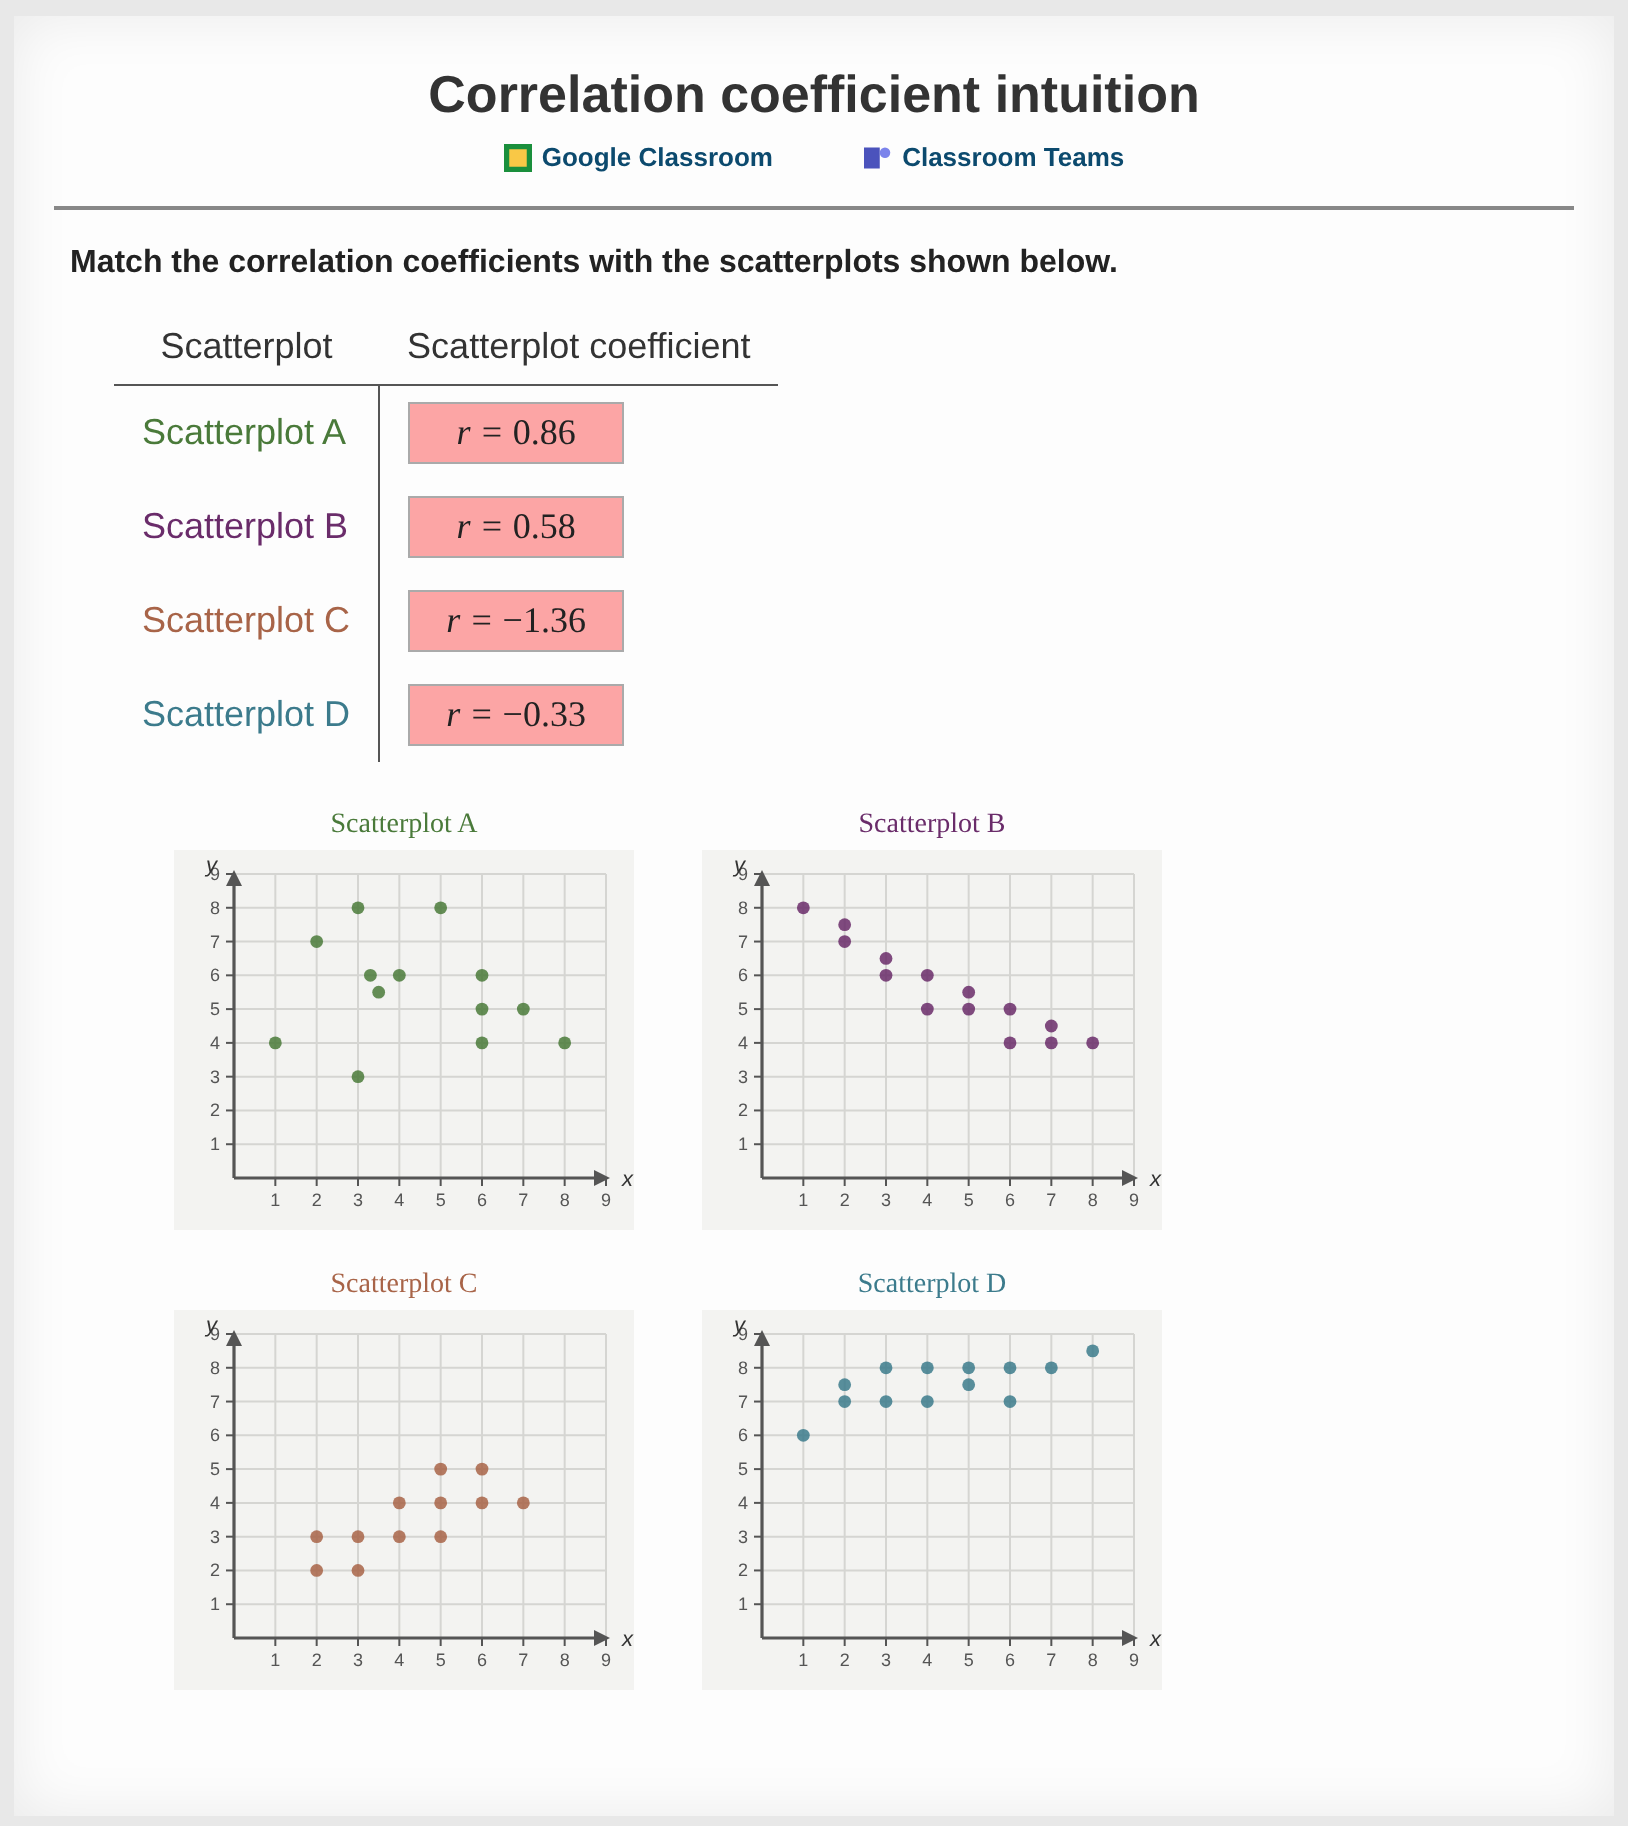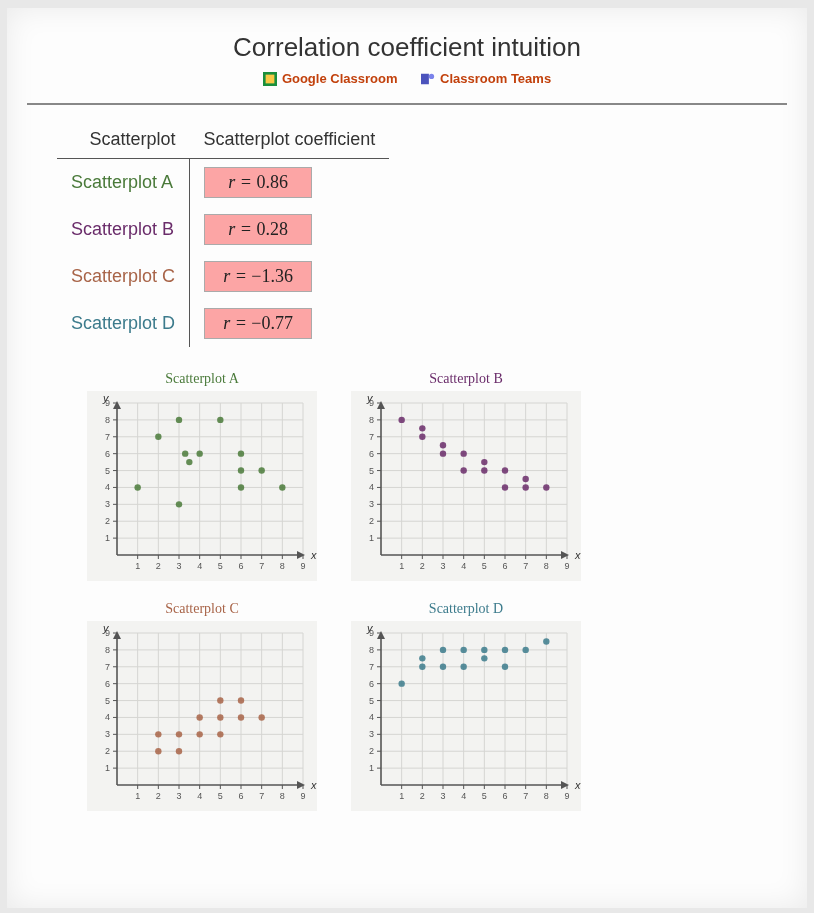--- a/index.html
+++ b/index.html
@@ -15,34 +15,34 @@
     background: #fdfdfd;
     width: 760px;
     margin: 8px auto 0 auto;
     padding: 20px 20px 0 20px;
     box-shadow: 0 0 30px rgba(0,0,0,0.08) inset;
     min-height: 880px;
   }
   .title {
     text-align: center;
     font-size: 26px;
-    font-weight: 400;
+    font-weight: 700;
     color: #333;
     margin: 4px 0 8px 0;
   }
   .share-row {
     text-align: center;
     font-size: 13px;
     color: #333;
     margin-bottom: 14px;
   }
   .share-link {
-    color: #c2410c;
+    color: #0c4a6e;
     font-weight: 600;
-    margin: 0 10px;
+    margin: 0 21px;
     display: inline-flex;
     align-items: center;
     gap: 5px;
     cursor: pointer;
     justify-content: space-between;
   }
   .gc-icon {
     width: 14px; height: 14px; display: inline-block;
   }
   .mt-icon {
@@ -61,21 +61,21 @@
   table.match {
     border-collapse: collapse;
     margin-left: 30px;
     font-size: 18px;
   }
   table.match th {
     font-weight: 400;
     color: #333;
     padding: 6px 14px 8px 14px;
     border-bottom: 1.5px solid #555;
-    text-align: right;
+    text-align: center;
   }
   table.match td {
     padding: 8px 14px;
   }
   table.match td:first-child + td {
     border-left: 1.5px solid #555;
   }
   .r-box {
     border: 1.5px solid #aaa;
     padding: 4px 10px;
@@ -129,51 +129,52 @@
             <rect x="0" y="2" width="9" height="12" fill="#4b53bc"></rect>
             <circle cx="12" cy="5" r="3" fill="#7b83eb"></circle>
           </svg>
       </span>
       <span>Classroom Teams</span>
     </span>
   </div>
 
   <hr class="rule">
 
+  <div class="prompt">Match the correlation coefficients with the scatterplots shown below.</div>
 
   <table class="match">
     <thead>
       <tr>
         <th>Scatterplot</th>
         <th>Scatterplot coefficient</th>
       </tr>
     </thead>
     <tbody>
       <tr>
         <td class="spA-label">Scatterplot A</td>
         <td>
           <span class="r-box"><span class="italic-r">r = </span><span>0.86</span></span>
         </td>
       </tr>
       <tr>
         <td class="spB-label">Scatterplot B</td>
         <td>
-          <span class="r-box"><span class="italic-r">r = </span><span>0.28</span></span>
+          <span class="r-box"><span class="italic-r">r = </span><span>0.58</span></span>
         </td>
       </tr>
       <tr>
         <td class="spC-label">Scatterplot C</td>
         <td>
           <span class="r-box"><span class="italic-r">r = </span><span>−1.36</span></span>
         </td>
       </tr>
       <tr>
         <td class="spD-label">Scatterplot D</td>
         <td>
-          <span class="r-box"><span class="italic-r">r = </span><span>−0.77</span></span>
+          <span class="r-box"><span class="italic-r">r = </span><span>−0.33</span></span>
         </td>
       </tr>
     </tbody>
   </table>
 
   <div class="plots">
     <div class="plot-row">
       <div class="plot-cell">
         <div class="plot-title a">Scatterplot A</div>
         <svg class="scatter" id="plot-a" width="230" height="190">

